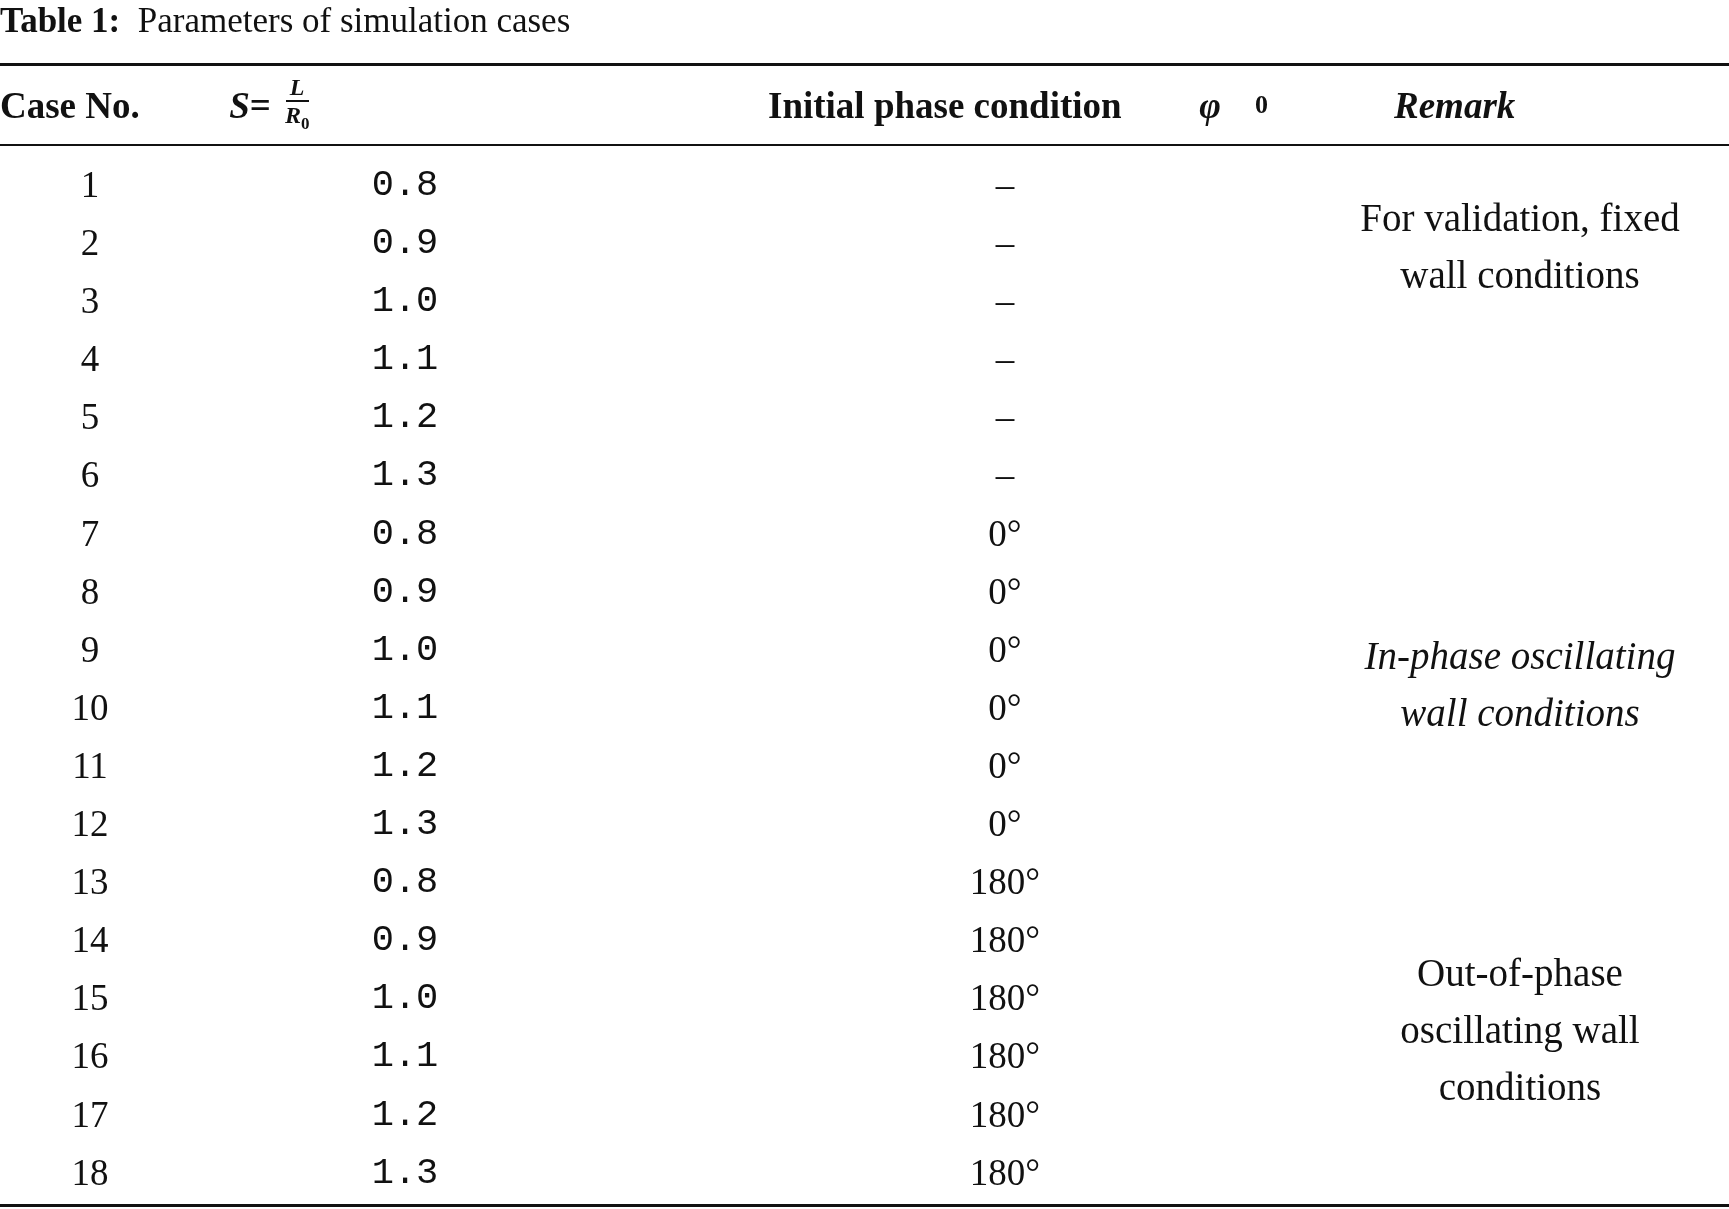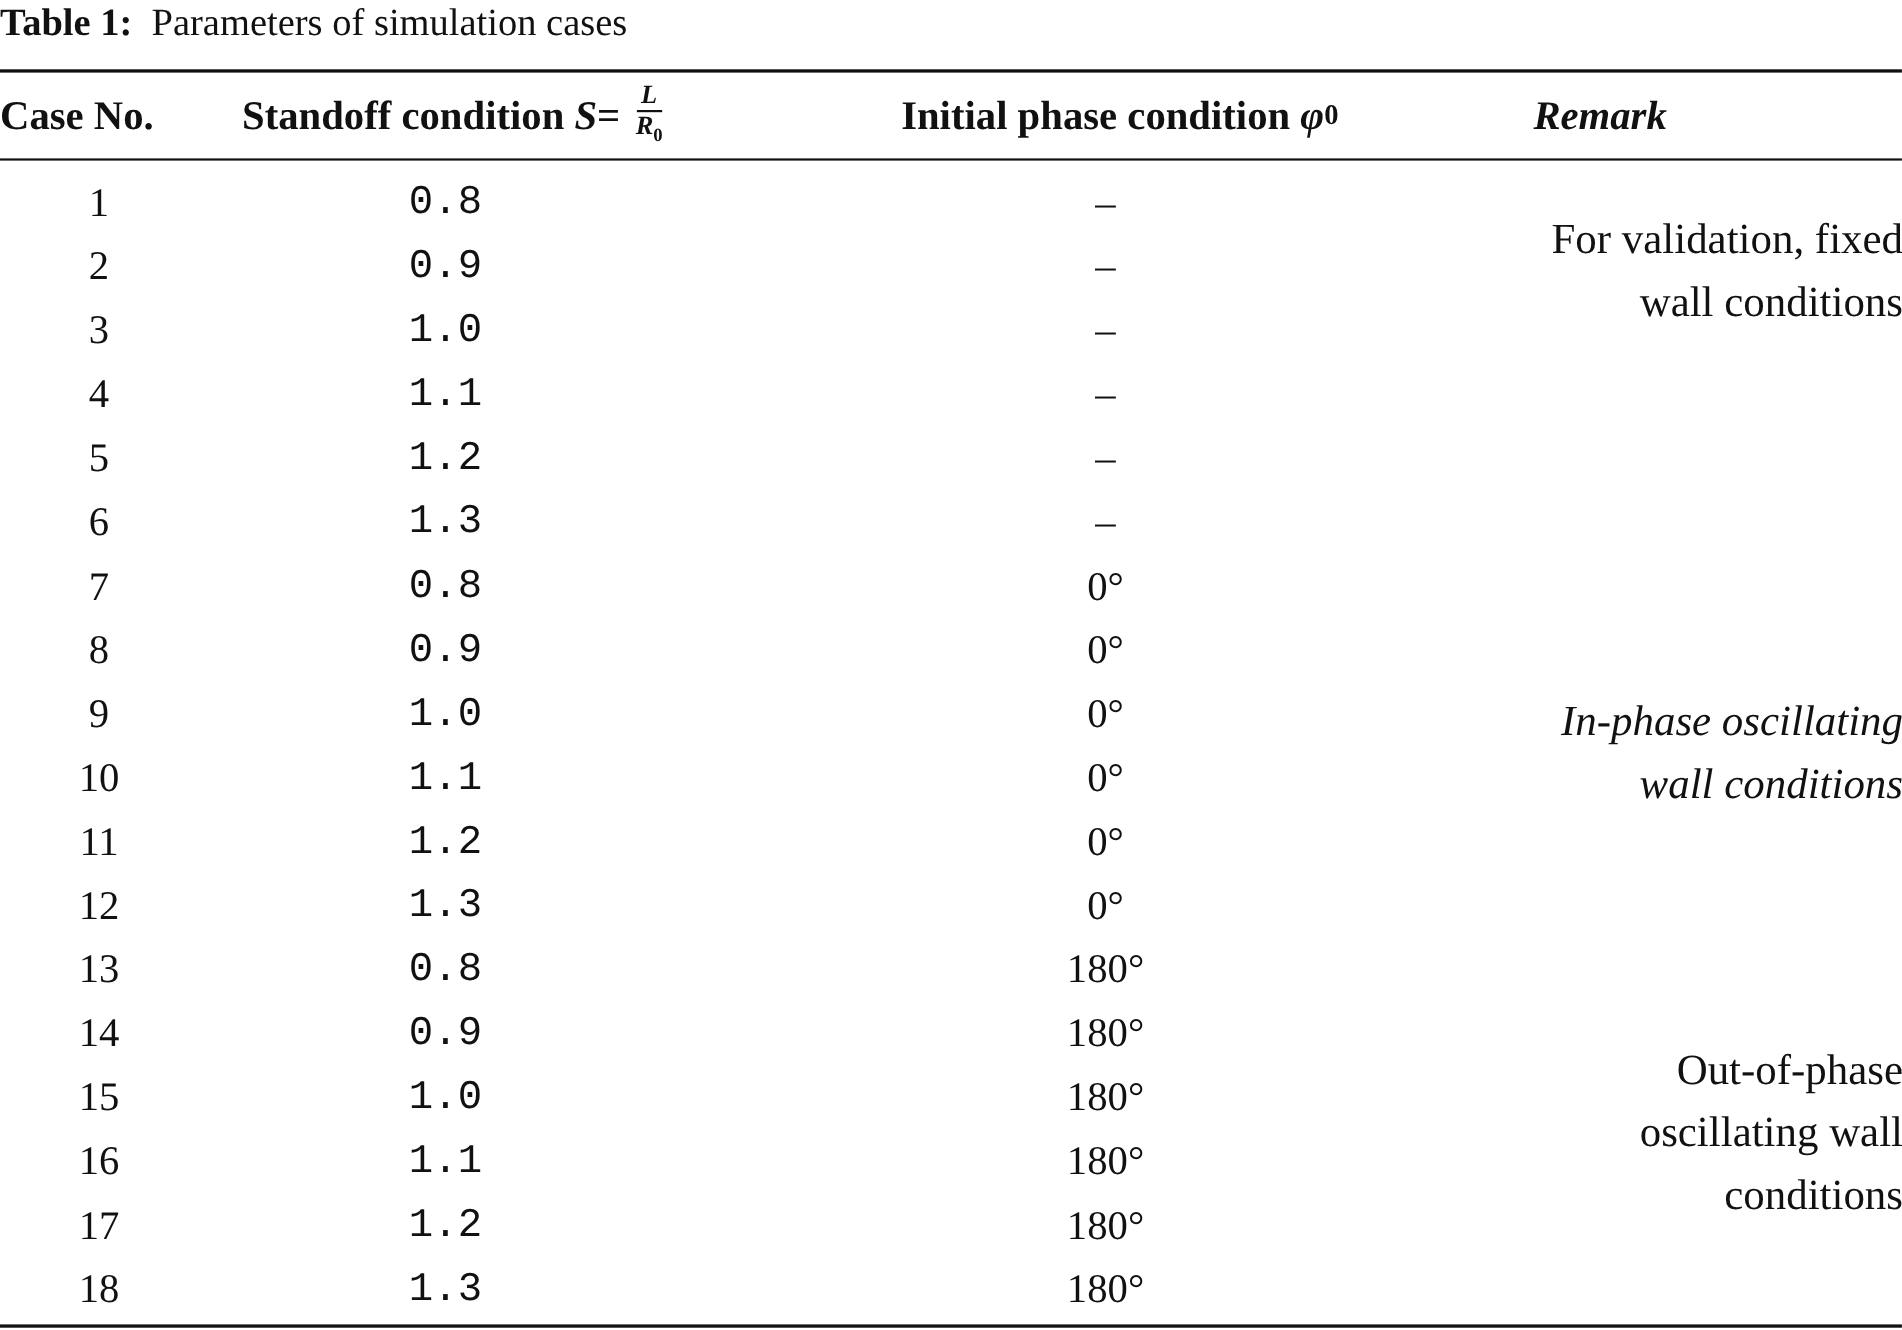--- a/index.html
+++ b/index.html
@@ -42,21 +42,21 @@
       height: 78px;
       display: flex;
       align-items: center;
       justify-content: flex-start;
       font-weight: bold;
       font-size: 37px;
       white-space: nowrap;
     }
     .hdr.c1 { left: 0; width: 182px; }
     .hdr.c2 { left: 220px; width: 500px; justify-content: flex-start; }
-    .hdr.c3 { left: 768px; width: 500px; justify-content: center; }
+    .hdr.c3 { left: 768px; width: 500px; justify-content: space-between; }
     .hdr.c4 { left: 1394px; width: 243px; font-style: italic; }
     .ital { font-style: italic; }
     .frac {
       display: inline-flex;
       flex-direction: column;
       align-items: center;
       vertical-align: middle;
       font-size: 24px;
       line-height: 26px;
       margin-left: 14px;
@@ -85,21 +85,21 @@
       text-align: center;
     }
     .cell.c1 { left: 30px; width: 120px; }
     .cell.c2 { left: 345px; width: 120px; font-family: Liberation Mono, monospace; }
     .cell.c3 { left: 920px; width: 170px; }
 
     .remark {
       position: absolute;
       left: 1310px;
       width: 420px;
-      text-align: right;
+      text-align: center;
       font-size: 39px;
       line-height: 57px;
     }
     .remark.r1 { top: 189px; }
     .remark.r2 { top: 627px; font-style: italic; }
     .remark.r3 { top: 944px; }
   </style>
 </head>
 <body>
 
@@ -107,21 +107,21 @@
   <span class="lbl">Table 1:</span>&nbsp;
   <span>Parameters of simulation cases</span>
 </div>
 
 <div class="rule top"></div>
 
 <div class="hdr c1">
   <span>Case No.</span>
 </div>
 <div class="hdr c2">
-  <span>Standoff condition </span>&nbsp;<span class="ital">S</span><span> =</span>
+  &nbsp;<span class="ital">S</span><span> =</span>
   <span class="frac">
     <span class="num">L</span>
     <span class="den"><span>R</span><sub>0</sub></span>
   </span>
 </div>
 <div class="hdr c3">
   <span>Initial phase condition </span>&nbsp;<span class="ital">φ</span><span class="phi-sub">0</span>
 </div>
 <div class="hdr c4">
   <span>Remark</span>

